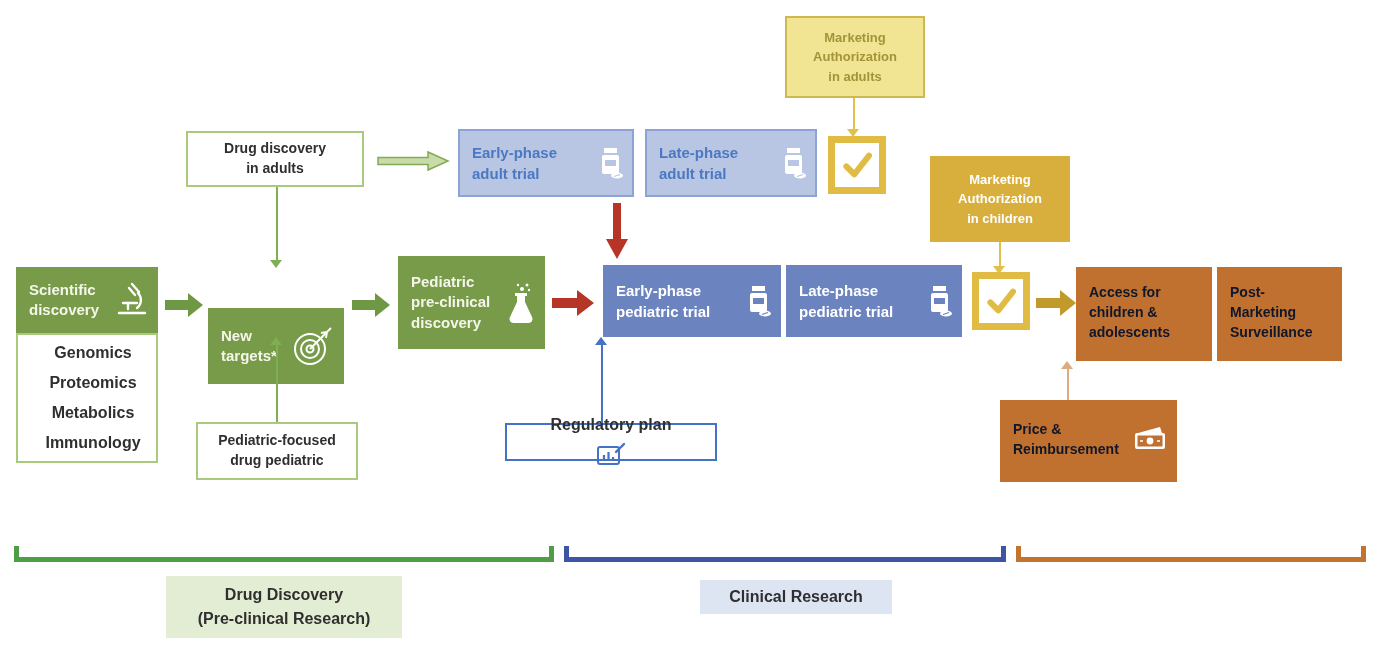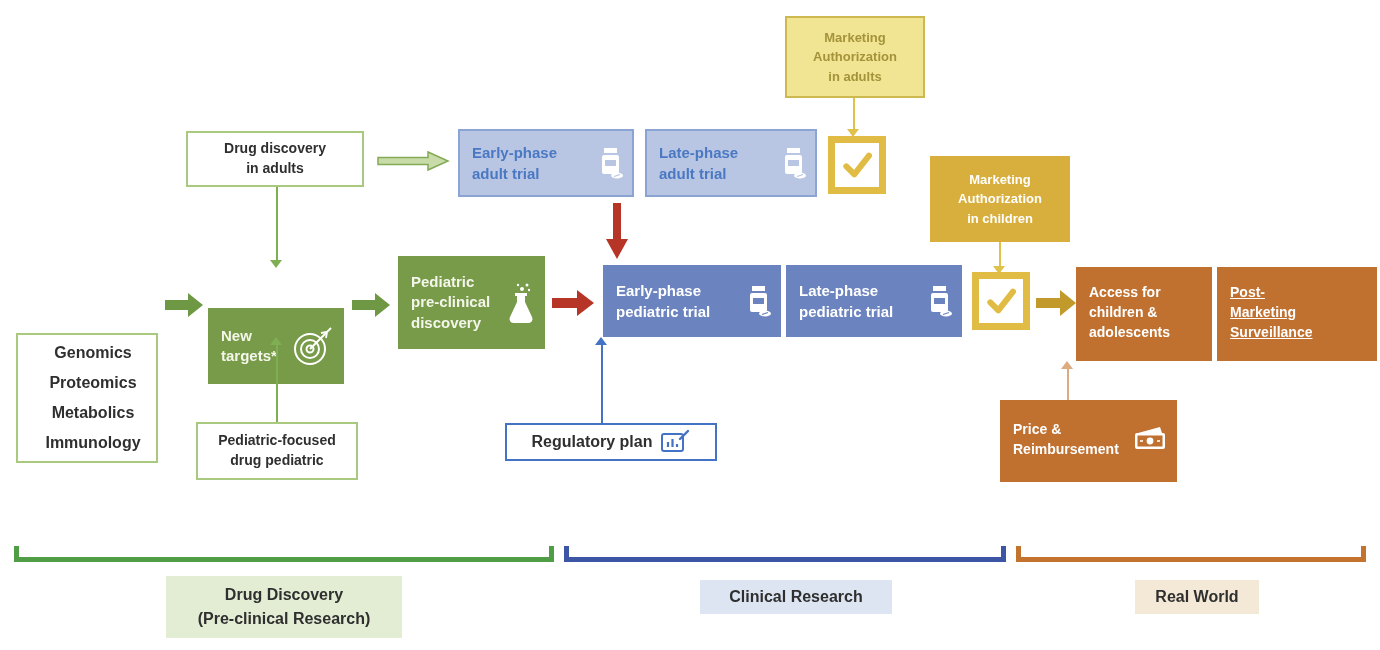--- a/index.html
+++ b/index.html
@@ -18,21 +18,21 @@
   
   .box-blue-light{background:var(--blue-light-fill,#b9c6e3);border:2px solid var(--blue-light-border,#8ba4d3);color:var(--blue-light-text,#4a78c2);padding:4px 8px 4px 12px;gap:4px;}
   .box-blue-light .lbl{flex:1;text-align:left;font-size:15px;line-height:1.4;}
   
   .box-blue{background:var(--blue-fill,#6b83bf);border:1px solid var(--blue-fill,#6b83bf);color:#ffffff;padding:4px 8px 4px 12px;gap:4px;}
   .box-blue .lbl{flex:1;text-align:left;font-size:15px;line-height:1.4;}
   
   .box-yellow-light{background:var(--yellow-light-fill,#f1e492);border:2px solid var(--yellow-light-border,#cdb94f);color:var(--yellow-light-text,#a3943b);text-align:center;font-size:13px;line-height:1.5;}
   .box-gold{background:var(--gold-fill,#d8ae3c);border:1px solid var(--gold-fill,#d8ae3c);color:#ffffff;text-align:center;font-size:13px;line-height:1.5;}
   
-  .box-orange{background:var(--orange-fill,#c0702f);border:1px solid var(--orange-fill,#c0702f);color:#ffffff;padding:0 8px 4px 12px;gap:4px;}
+  .box-orange{background:var(--orange-fill,#c0702f);border:1px solid var(--orange-fill,#c0702f);color:#0f172a;padding:0 8px 4px 12px;gap:4px;}
   .box-orange .lbl{flex:1;text-align:left;font-size:14px;line-height:1.45;}
   
   .box-reg{background:#ffffff;border:2px solid var(--blue-line,#4472c4);color:var(--text-dark,#2f2f2f);padding:2px 8px;gap:8px;}
   .box-reg .lbl{font-size:16px;}
   
   .checkbox{position:absolute;box-sizing:border-box;background:#ffffff;border:7px solid var(--gold-check,#e0bc45);display:flex;align-items:center;justify-content:center;}
   
   .vline{position:absolute;width:2px;}
   .tri{position:absolute;width:0;height:0;}
   .tri-down{border-left:6px solid transparent;border-right:6px solid transparent;border-top:8px solid currentColor;}
@@ -100,20 +100,34 @@
   </svg>
 
   <div class="node box-gold" style="left:930px;top:156px;width:140px;height:86px;">
     <div class="lbl">Marketing
 Authorization
 in children</div>
   </div>
   <div class="vline" style="left:999px;top:242px;height:26px;background:var(--gold-line);"></div>
   <div class="tri tri-down" style="left:993px;top:266px;color:var(--gold-line);"></div>
 
+  <div class="node box-green" style="left:16px;top:267px;width:142px;height:66px;">
+    <div class="lbl">Scientific
+discovery</div>
+    <svg class="icon" width="34" height="38" viewBox="0 0 34 38">
+      <g stroke="#ffffff" stroke-width="2.4" fill="none" stroke-linecap="round">
+        <line x1="17" y1="3" x2="24" y2="11"></line>
+        <line x1="14" y1="7" x2="20" y2="14"></line>
+        <path d="M23,12 c4,4 4,11 -1,15"></path>
+        <line x1="8" y1="22" x2="22" y2="22"></line>
+        <line x1="13" y1="22" x2="13" y2="28"></line>
+        <line x1="4" y1="32" x2="30" y2="32"></line>
+      </g>
+    </svg>
+  </div>
 
   <div class="node box-white-green" style="left:16px;top:333px;width:142px;height:130px;font-size:16px;line-height:30px;padding-left:12px;">
     <div class="lbl">Genomics
 Proteomics
 Metabolics
 Immunology</div>
   </div>
 
   <svg style="position:absolute;left:165px;top:292px;" width="38" height="26" viewBox="0 0 38 26">
     <polygon points="0,8 23,8 23,1 38,13 23,25 23,18 0,18" fill="var(--green-arrow)"></polygon>
@@ -194,32 +208,32 @@
   <svg style="position:absolute;left:1036px;top:289px;" width="40" height="28" viewBox="0 0 40 28">
     <polygon points="0,9 24,9 24,1 40,14 24,27 24,19 0,19" fill="var(--gold-arrow)"></polygon>
   </svg>
 
   <div class="node box-orange" style="left:1076px;top:267px;width:136px;height:94px;">
     <div class="lbl">Access for
 children &amp;
 adolescents</div>
   </div>
 
-  <div class="node box-orange" style="left:1217px;top:267px;width:160px;height:94px;text-decoration:underline;">
+  <div class="node box-orange" style="left:1217px;top:267px;width:125px;height:94px;">
     <div class="lbl">Post-
 Marketing
 Surveillance</div>
   </div>
 
   <div class="node box-white-green" style="left:196px;top:422px;width:162px;height:58px;">
     <div class="lbl">Pediatric-focused
 drug pediatric</div>
   </div>
 
-  <div class="node box-reg" style="left:505px;top:423px;width:212px;height:38px;">
+  <div class="node box-reg" style="left:505px;top:423px;width:212px;height:38px;flex-direction:column;">
     <div class="lbl">Regulatory plan</div>
     <svg class="icon" width="30" height="26" viewBox="0 0 30 26">
       <rect x="2" y="5" width="21" height="17" rx="2" fill="none" stroke="var(--blue-line)" stroke-width="2"></rect>
       <g stroke="var(--blue-line)" stroke-width="2.2">
         <line x1="8" y1="18" x2="8" y2="13"></line>
         <line x1="12.5" y1="18" x2="12.5" y2="10"></line>
         <line x1="17" y1="18" x2="17" y2="15"></line>
       </g>
       <line x1="20" y1="10" x2="28" y2="2" stroke="var(--blue-line)" stroke-width="2.4" stroke-linecap="round"></line>
     </svg>
@@ -246,17 +260,14 @@
   <div class="bracket" style="left:564px;top:546px;width:442px;border-color:var(--bracket-blue);"></div>
   <div class="bracket" style="left:1016px;top:546px;width:350px;border-color:var(--bracket-orange);"></div>
 
   <div class="stage-label" style="left:166px;top:576px;width:236px;height:62px;background:var(--label-bg-green);">
     <div class="lbl">Drug Discovery
 (Pre-clinical Research)</div>
   </div>
   <div class="stage-label" style="left:700px;top:580px;width:192px;height:34px;background:var(--label-bg-blue);">
     <div class="lbl">Clinical Research</div>
   </div>
-  <div class="stage-label" style="left:1135px;top:580px;width:124px;height:34px;background:var(--label-bg-tan);">
-    <div class="lbl">Real World</div>
-  </div>
 
 </div>
 
 </body></html>

